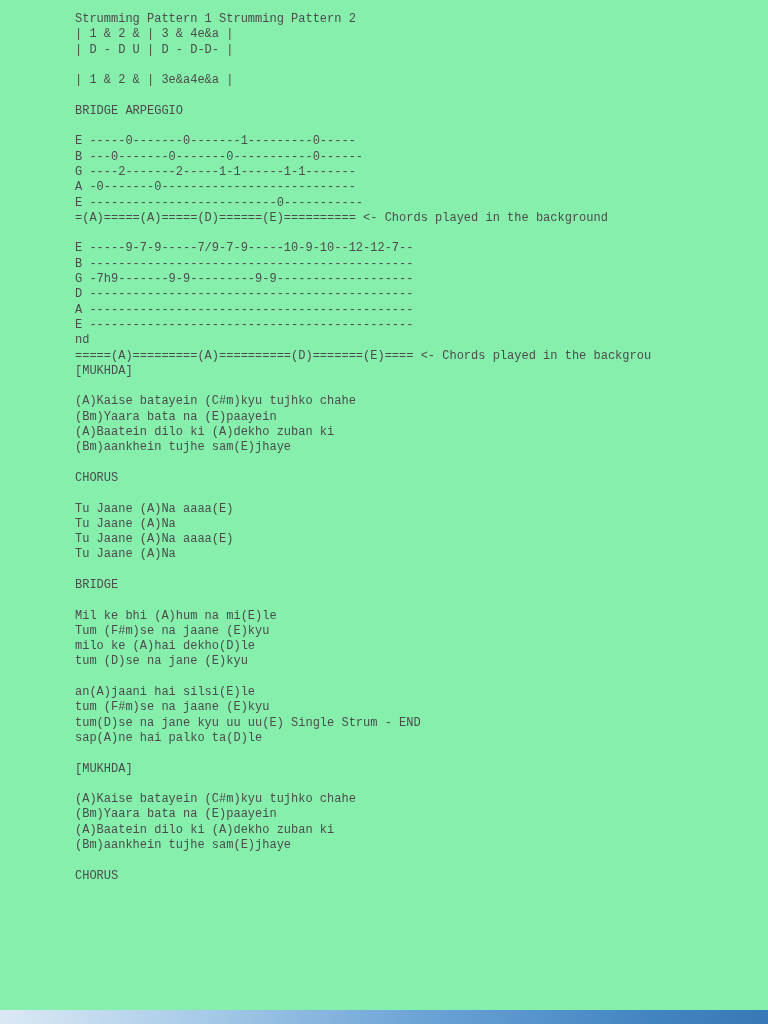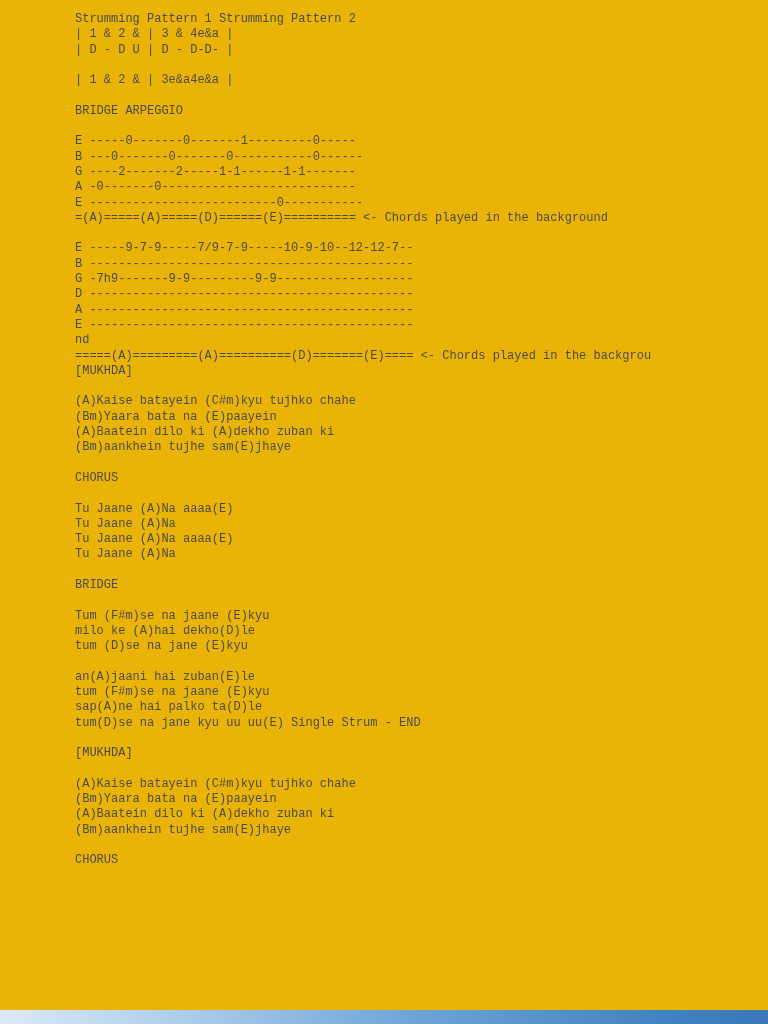--- a/index.html
+++ b/index.html
@@ -9,21 +9,21 @@
   }
   body {
     width: 768px;
     height: 1024px;
     position: relative;
     overflow: hidden;
   }
   .page {
     position: absolute;
     inset: 0;
-    background: #eab308;
+    background: #86efac;
     text-decoration: underline;
   }
   .sheet {
     position: absolute;
     top: 12px;
     left: 75px;
     right: 0;
     font-family: "Liberation Mono", "DejaVu Sans Mono", monospace;
     font-size: 12px;
     line-height: 15.31px;
@@ -88,28 +88,29 @@
         <div class="line"></div>
         <div class="line">Tu Jaane (A)Na aaaa(E)</div>
         <div class="line">Tu Jaane (A)Na</div>
         <div class="line">Tu Jaane (A)Na aaaa(E)</div>
         <div class="line">Tu Jaane (A)Na</div>
         <div class="line"></div>
       </div>
       <div>
         <div class="line">BRIDGE</div>
         <div class="line"></div>
+        <div class="line">Mil ke bhi (A)hum na mi(E)le</div>
         <div class="line">Tum (F#m)se na jaane (E)kyu</div>
         <div class="line">milo ke (A)hai dekho(D)le</div>
         <div class="line">tum (D)se na jane (E)kyu</div>
         <div class="line"></div>
-        <div class="line">an(A)jaani hai zuban(E)le</div>
+        <div class="line">an(A)jaani hai silsi(E)le</div>
         <div class="line">tum (F#m)se na jaane (E)kyu</div>
+        <div class="line">tum(D)se na jane kyu uu uu(E) Single Strum - END</div>
         <div class="line">sap(A)ne hai palko ta(D)le</div>
-        <div class="line">tum(D)se na jane kyu uu uu(E) Single Strum - END</div>
         <div class="line"></div>
       </div>
       <div>
         <div class="line">[MUKHDA]</div>
         <div class="line"></div>
         <div class="line">(A)Kaise batayein (C#m)kyu tujhko chahe</div>
         <div class="line">(Bm)Yaara bata na (E)paayein</div>
         <div class="line">(A)Baatein dilo ki (A)dekho zuban ki</div>
         <div class="line">(Bm)aankhein tujhe sam(E)jhaye</div>
         <div class="line"></div>

